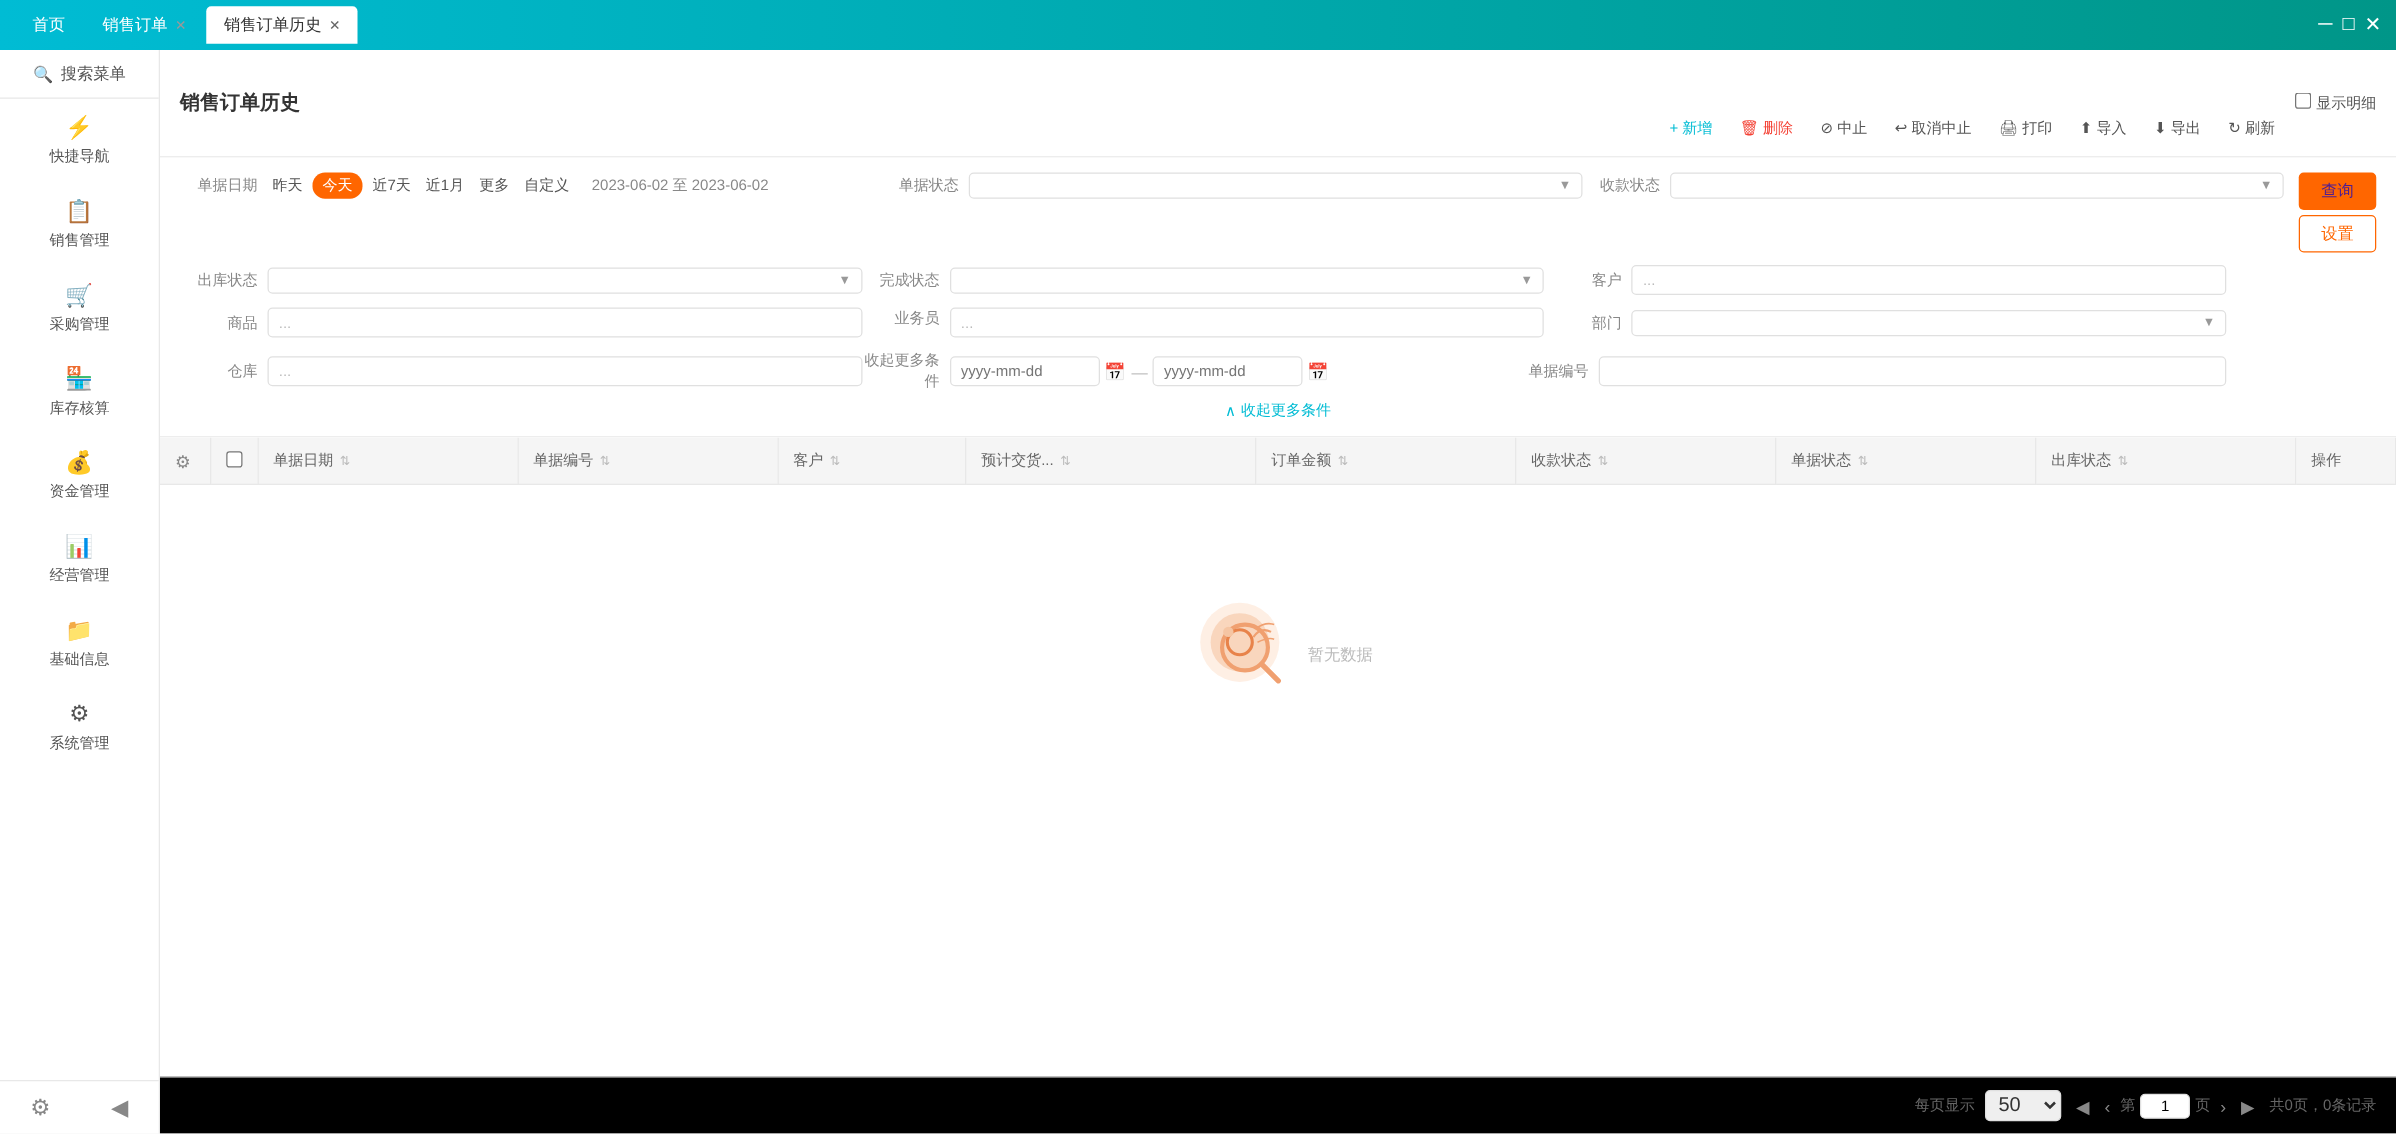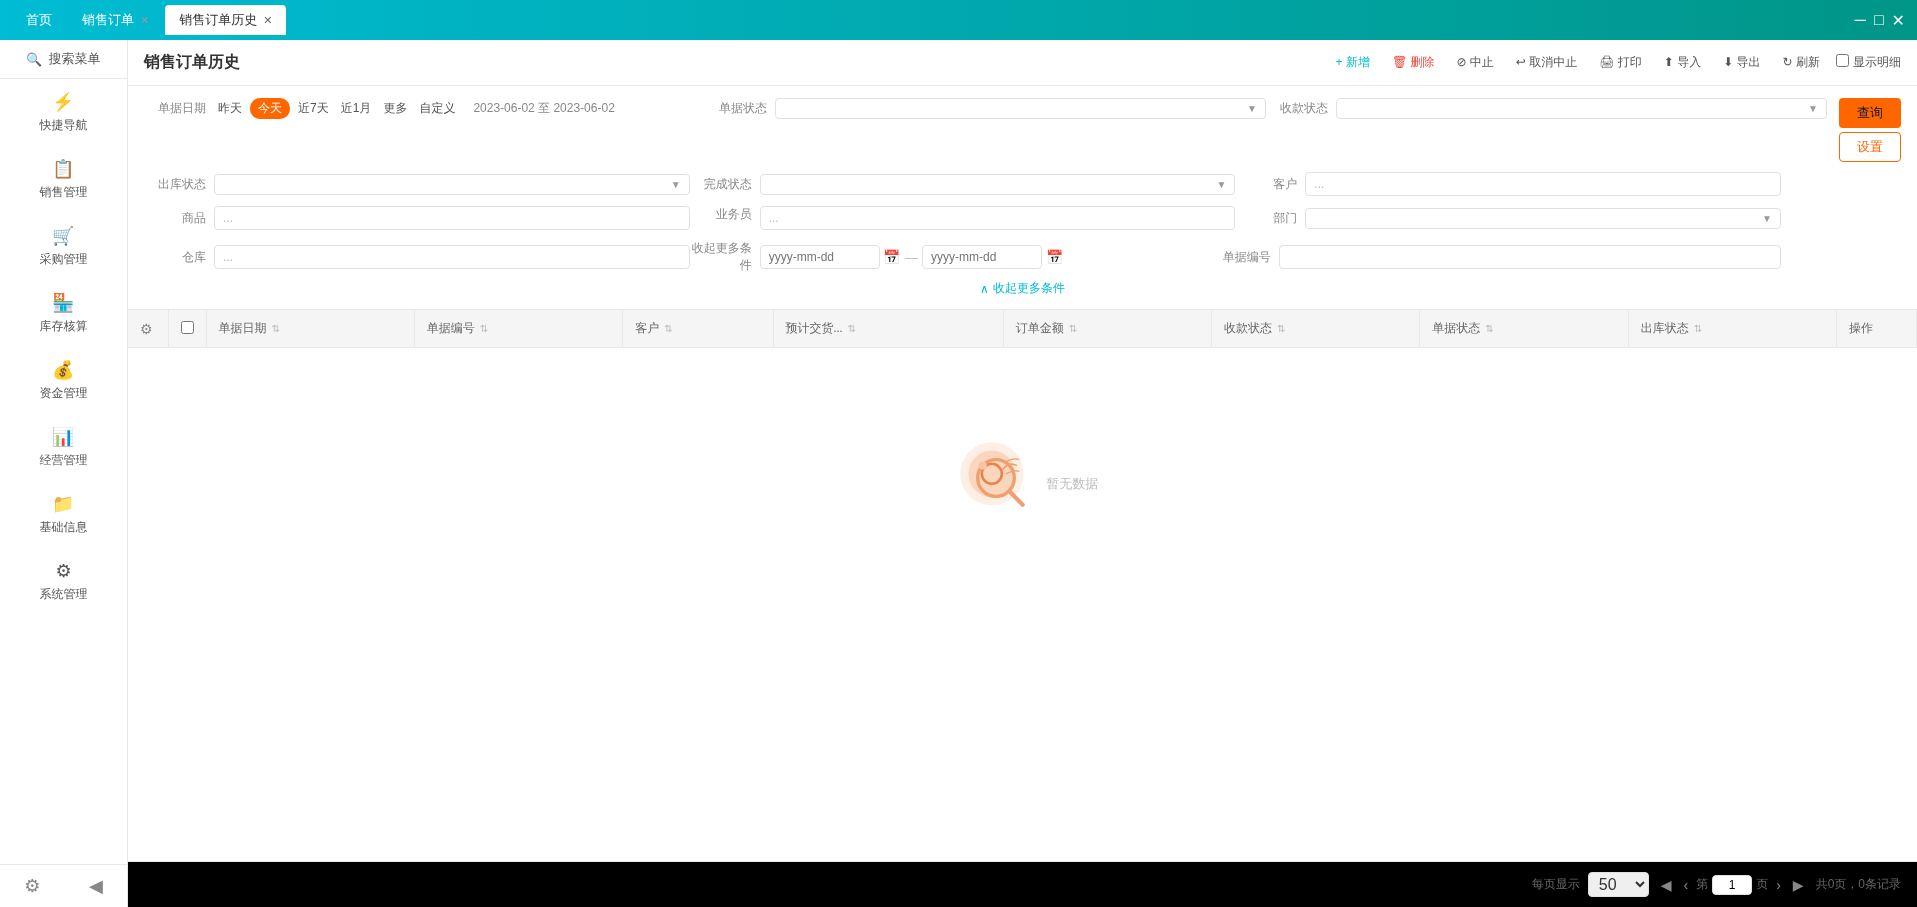--- a/index.html
+++ b/index.html
@@ -26,21 +26,21 @@
     .sidebar-bottom { margin-top: auto; border-top: 1px solid #e8e8e8; display: flex; justify-content: space-around; padding: 10px 0; }
     .sidebar-bottom-icon { font-size: 18px; color: #888; cursor: pointer; }
 
     
     .content { flex: 1; display: flex; flex-direction: column; overflow: hidden; background: #f5f5f5; }
 
     
     .page-header { background: #fff; padding: 10px 16px; display: flex; align-items: center; justify-content: space-between; border-bottom: 1px solid #e8e8e8; flex-shrink: 0; }
     .page-title { font-size: 16px; font-weight: bold; color: #333; }
     .toolbar { display: flex; align-items: center; gap: 10px; }
-    .toolbar-btn { display: flex; align-items: center; gap: 4px; font-size: 12px; color: #555; cursor: pointer; background: none; border: none; padding: 4px 6px; }
+    .toolbar-btn { display: flex; align-items: center; gap: 4px; font-size: 12px; color: #555; cursor: pointer; background: none; border: none; padding: 4px 6px; margin-top: 40px; }
     .toolbar-btn.new { color: #00bcd4; }
     .toolbar-btn.delete { color: #f44336; }
     .display-toggle { display: flex; align-items: flex-start; gap: 4px; font-size: 12px; color: #555; }
     .display-toggle input { cursor: pointer; }
 
     
     .filter-area { background: #fff; padding: 12px 16px; border-bottom: 1px solid #e8e8e8; flex-shrink: 0; }
     .filter-label { width: 70px; color: #888; font-size: 12px; flex-shrink: 0; text-align: right; padding-right: 8px; }
     .filter-control { display: flex; align-items: center; gap: 6px; flex: 1; }
     .date-quick-btns { display: flex; gap: 4px; align-items: center; }
@@ -54,40 +54,40 @@
     .date-input-group { display: flex; align-items: center; gap: 4px; }
     .date-input { border: 1px solid #e0e0e0; border-radius: 4px; padding: 4px 8px; font-size: 12px; width: 120px; color: #bbb; }
     .cal-icon { color: #ccc; font-size: 14px; cursor: pointer; }
     .dash { color: #bbb; }
     .collapse-btn { text-align: center; color: #00bcd4; font-size: 12px; cursor: pointer; margin-top: 4px; display: flex; align-items: center; justify-content: center; gap: 4px; }
 
     
     .table-area { flex: 1; overflow: auto; background: #fff; margin: 0; }
     .data-table { width: 100%; border-collapse: collapse; font-size: 12px; }
     .data-table th { background: #f5f5f5; padding: 10px 12px; text-align: left; color: #666; border-bottom: 1px solid #e8e8e8; border-right: 1px solid #e8e8e8; white-space: nowrap; font-weight: normal; }
-    .data-table th.sortable { cursor: pointer; font-family: Liberation Serif, serif; }
+    .data-table th.sortable { cursor: pointer; }
     .sort-icon { color: #bbb; font-size: 10px; margin-left: 2px; }
     .th-settings { width: 40px; text-align: center; }
     .th-checkbox { width: 36px; text-align: center; }
     .th-ops { width: 80px; text-align: center; }
     .gear-btn { background: none; border: none; cursor: pointer; color: #888; font-size: 14px; }
     .empty-state { display: flex; flex-direction: row; align-items: center; justify-content: center; padding: 80px 0; }
     .empty-icon { width: 100px; height: 100px; margin-bottom: 12px; }
     .empty-text { color: #bbb; font-size: 13px; }
 
     
     .pagination { background: #000000; border-top: 1px solid #e8e8e8; padding: 10px 16px; display: flex; align-items: center; justify-content: flex-end; gap: 8px; flex-shrink: 0; }
     .page-size-label { font-size: 12px; color: #666; }
     .page-size-select { border: 1px solid #e0e0e0; border-radius: 4px; padding: 2px 6px; font-size: 16px; color: #333; }
     .page-nav { display: flex; align-items: center; gap: 4px; }
     .page-nav-btn { background: none; border: none; cursor: pointer; color: #888; font-size: 14px; padding: 2px 4px; }
     .page-input { border: 1px solid #e0e0e0; border-radius: 4px; width: 40px; text-align: center; padding: 2px 4px; font-size: 12px; }
     .page-total { font-size: 12px; color: #666; }
 
-    .query-btn { background: #ff6600; color: #0f172a; border: none; border-radius: 4px; padding: 6px 18px; cursor: pointer; font-size: 13px; }
+    .query-btn { background: #ff6600; color: #4c1d95; border: none; border-radius: 4px; padding: 6px 18px; cursor: pointer; font-size: 13px; }
     .settings-btn { background: #fff; color: #ff6600; border: 1px solid #ff6600; border-radius: 4px; padding: 5px 16px; cursor: pointer; font-size: 13px; }
 
     .action-btns { display: flex; flex-direction: column; gap: 4px; margin-left: 12px; }
   </style>
 </head>
 <body>
 
 <div class="top-bar">
   <div class="top-bar-tabs">
     <div class="top-tab">

